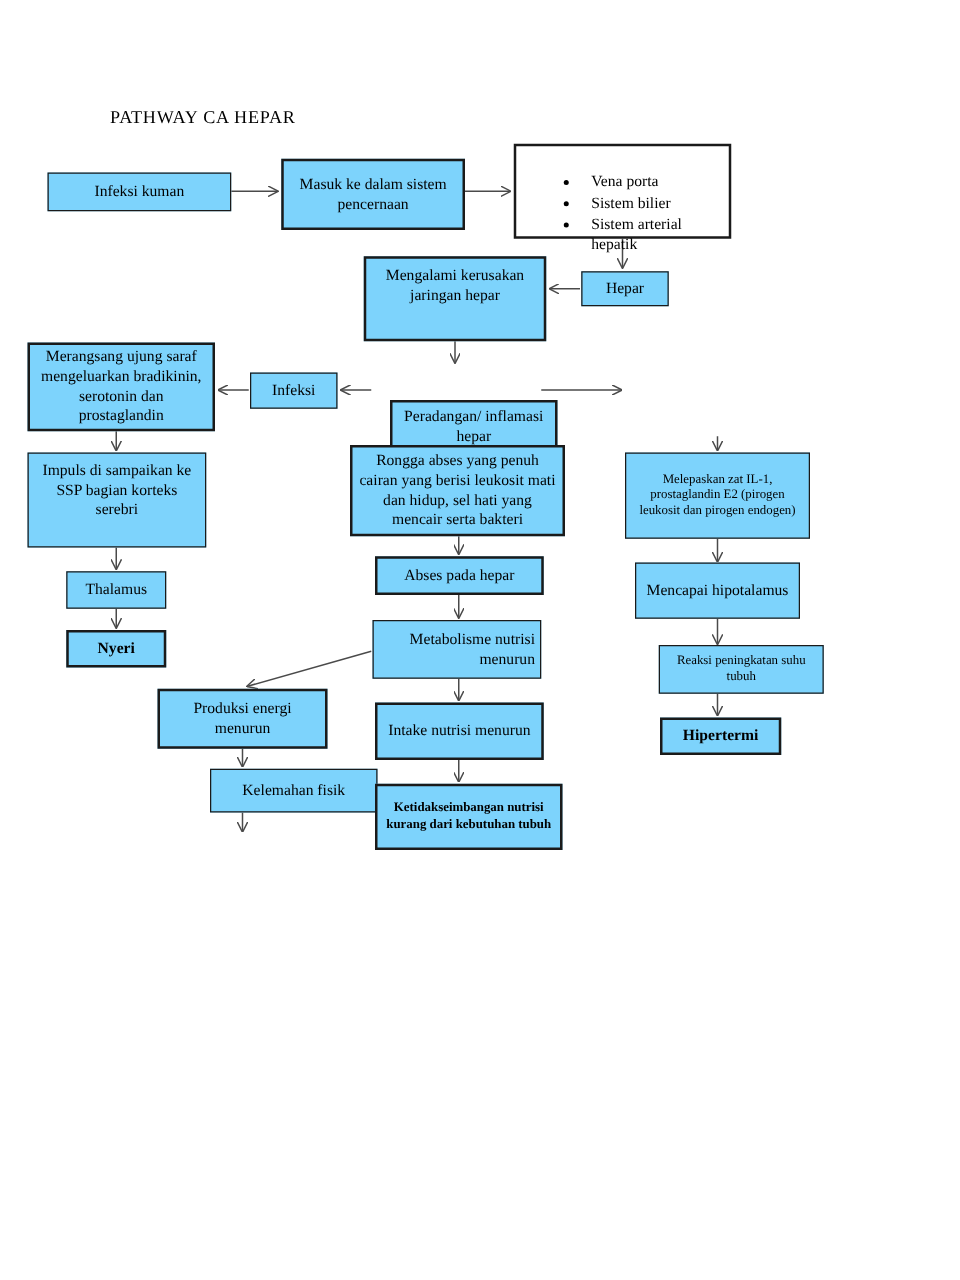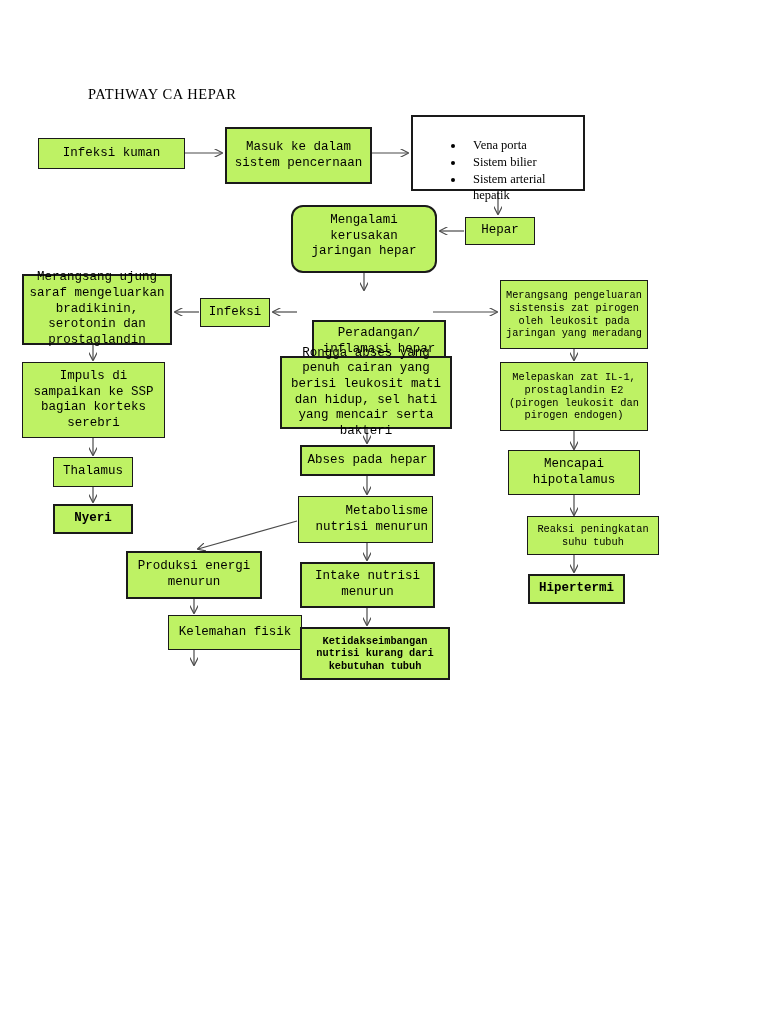--- a/index.html
+++ b/index.html
@@ -38,27 +38,27 @@
     font-size: 14.5px;
     letter-spacing: 0.6px;
     font-family: "Liberation Serif", serif;
     white-space: nowrap;
   }
 
   .node {
     position: absolute;
     box-sizing: border-box;
     border: 1.4px solid #1a1a1a;
-    background: #bef264;
+    background: #7dd3fc;
     display: flex;
     align-items: center;
     justify-content: center;
     text-align: center;
     line-height: 1.25;
-    font-family: Liberation Mono, monospace;
+    font-family: Liberation Serif, serif;
     font-size: 12.5px;
     padding: 2px 4px;
     z-index: 3;
   }
   .node.thick {
     border-width: 2.2px;
   }
   .node.bold {
     font-weight: bold;
   }
@@ -164,31 +164,30 @@
   <div class="node thick" style="left:225px; top:127px; width:147px; height:57px;">Masuk ke dalam sistem pencernaan</div>
 
   <div class="bullet-box" style="left:411px; top:115px; width:174px; height:76px;">
     <ul>
       <li>Vena porta</li>
       <li>Sistem bilier</li>
       <li>Sistem arterial hepatik</li>
     </ul>
   </div>
 
-  <div class="node thick top-align" style="left:291px; top:205px; width:146px; height:68px;border-radius:12px;">Mengalami kerusakan jaringan hepar</div>
+  <div class="node thick top-align" style="left:291px; top:205px; width:146px; height:68px;">Mengalami kerusakan jaringan hepar</div>
 
   <div class="node" style="left:465px; top:217px; width:70px; height:28px;">Hepar</div>
 
   <div class="node thick" style="left:22px; top:274px; width:150px; height:71px;">Merangsang ujung saraf mengeluarkan bradikinin, serotonin dan prostaglandin</div>
 
   <div class="node" style="left:200px; top:298px; width:70px; height:29px;">Infeksi</div>
 
   <div class="node thick" style="left:312px; top:292px; width:134px; height:43px;margin-top:28px;">Peradangan/ inflamasi hepar</div>
 
-  <div class="node small" style="left:500px; top:280px; width:148px; height:69px;">Merangsang pengeluaran sistensis zat pirogen oleh leukosit pada jaringan yang meradang</div>
 
   <div class="node top-align" style="left:22px; top:362px; width:143px; height:76px;">Impuls di sampaikan ke SSP bagian korteks serebri</div>
 
   <div class="node thick" style="left:280px; top:356px; width:172px; height:73px;">Rongga abses yang penuh cairan yang berisi leukosit mati dan hidup, sel hati yang mencair serta bakteri</div>
 
   <div class="node small" style="left:500px; top:362px; width:148px; height:69px;">Melepaskan zat IL-1, prostaglandin E2 (pirogen leukosit dan pirogen endogen)</div>
 
   <div class="node" style="left:53px; top:457px; width:80px; height:30px;">Thalamus</div>
 
   <div class="node thick" style="left:300px; top:445px; width:135px; height:31px;">Abses pada hepar</div>

